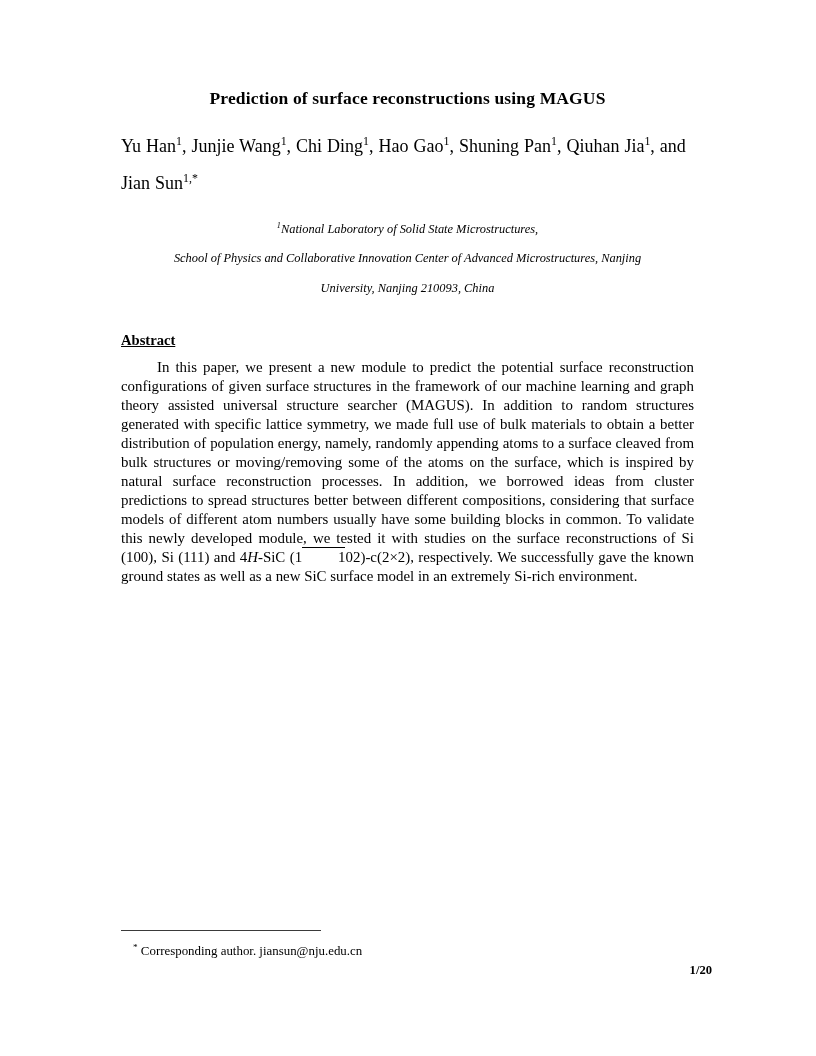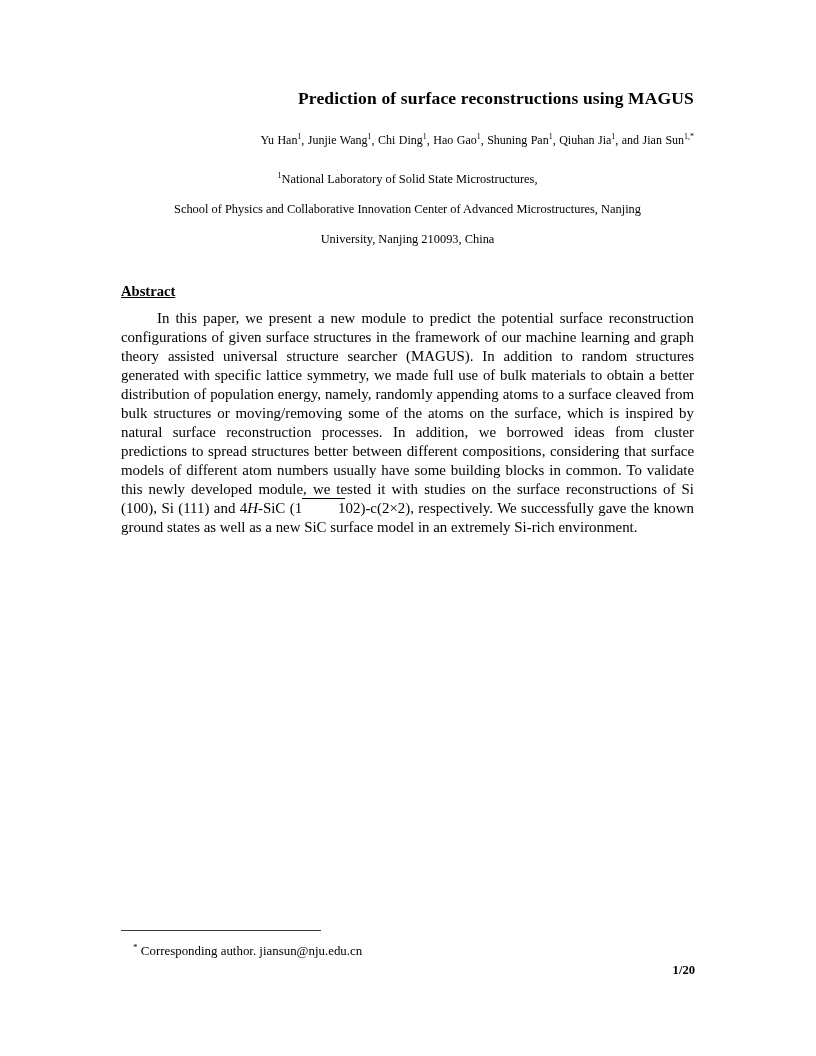--- a/index.html
+++ b/index.html
@@ -24,49 +24,50 @@
     position: absolute;
     left: 121px;
     top: 0;
     width: 573px;
   }
 
   
   .paper-title {
     font-size: 17.5px;
     font-weight: bold;
-    text-align: right;
+    text-align: center;
     letter-spacing: 0.15px;
     margin: 0;
     padding-top: 88px;
     line-height: 1.25;
   }
 
   
   .authors {
-    font-size: 12px;
-    text-align: right;
+    font-size: 18px;
+    text-align: left;
     line-height: 2.05;
     margin: 0;
     padding-top: 18px;
     word-spacing: 0.5px;
   }
   .authors sup,
   .affil sup {
     font-size: 0.66em;
     vertical-align: super;
     line-height: 0;
   }
 
   
   .affil-block {
     padding-top: 13px;
   }
   .affil {
     font-size: 12.4px;
+    font-style: italic;
     text-align: center;
     line-height: 2.4;
     margin: 0;
   }
 
   
   .abstract-block {
     padding-top: 27px;
   }
   .abstract-heading {
@@ -122,21 +123,21 @@
   }
   .footnote-text sup {
     font-size: 0.72em;
     vertical-align: super;
     line-height: 0;
   }
 
   
   .page-number {
     position: absolute;
-    right: 121px;
+    right: 104px;
     top: 963px;
     font-size: 12.6px;
     font-weight: bold;
     text-align: left;
   }
 </style>
 </head>
 <body>
 
 <div class="page">

